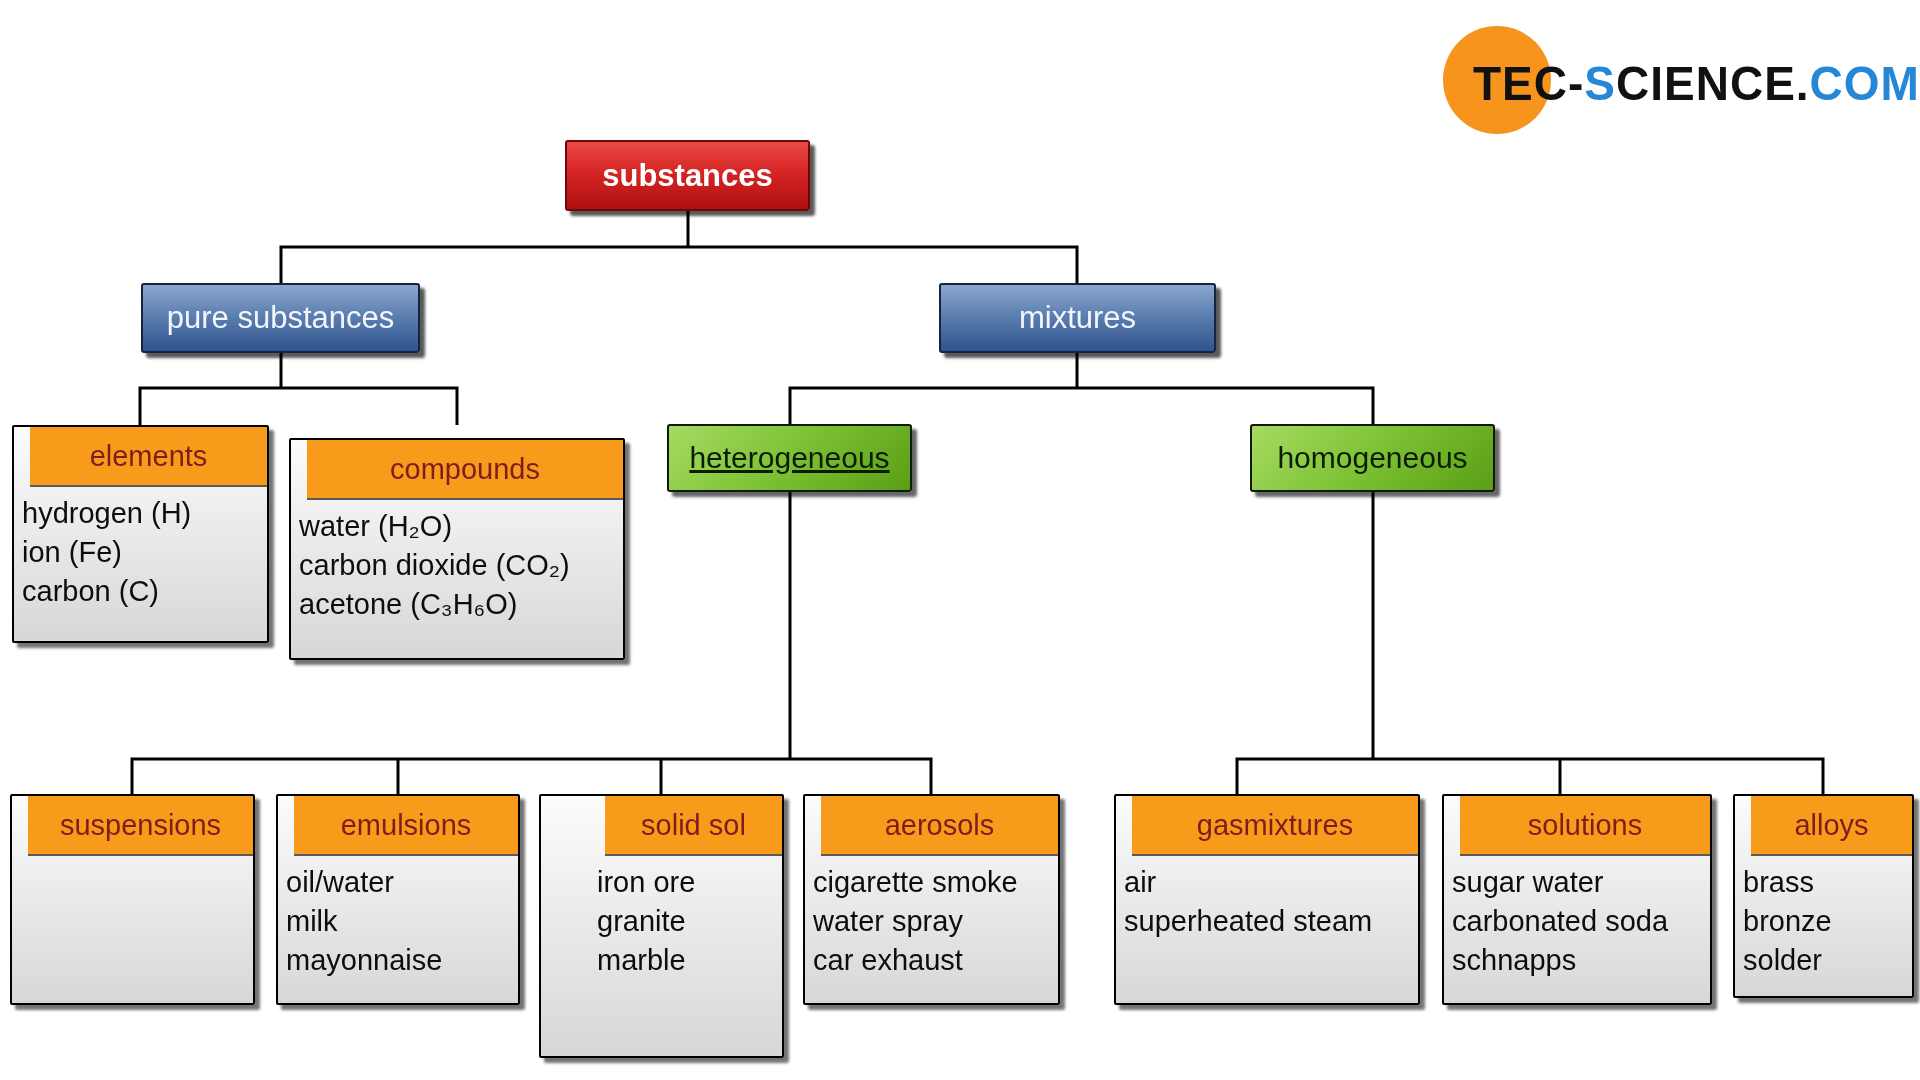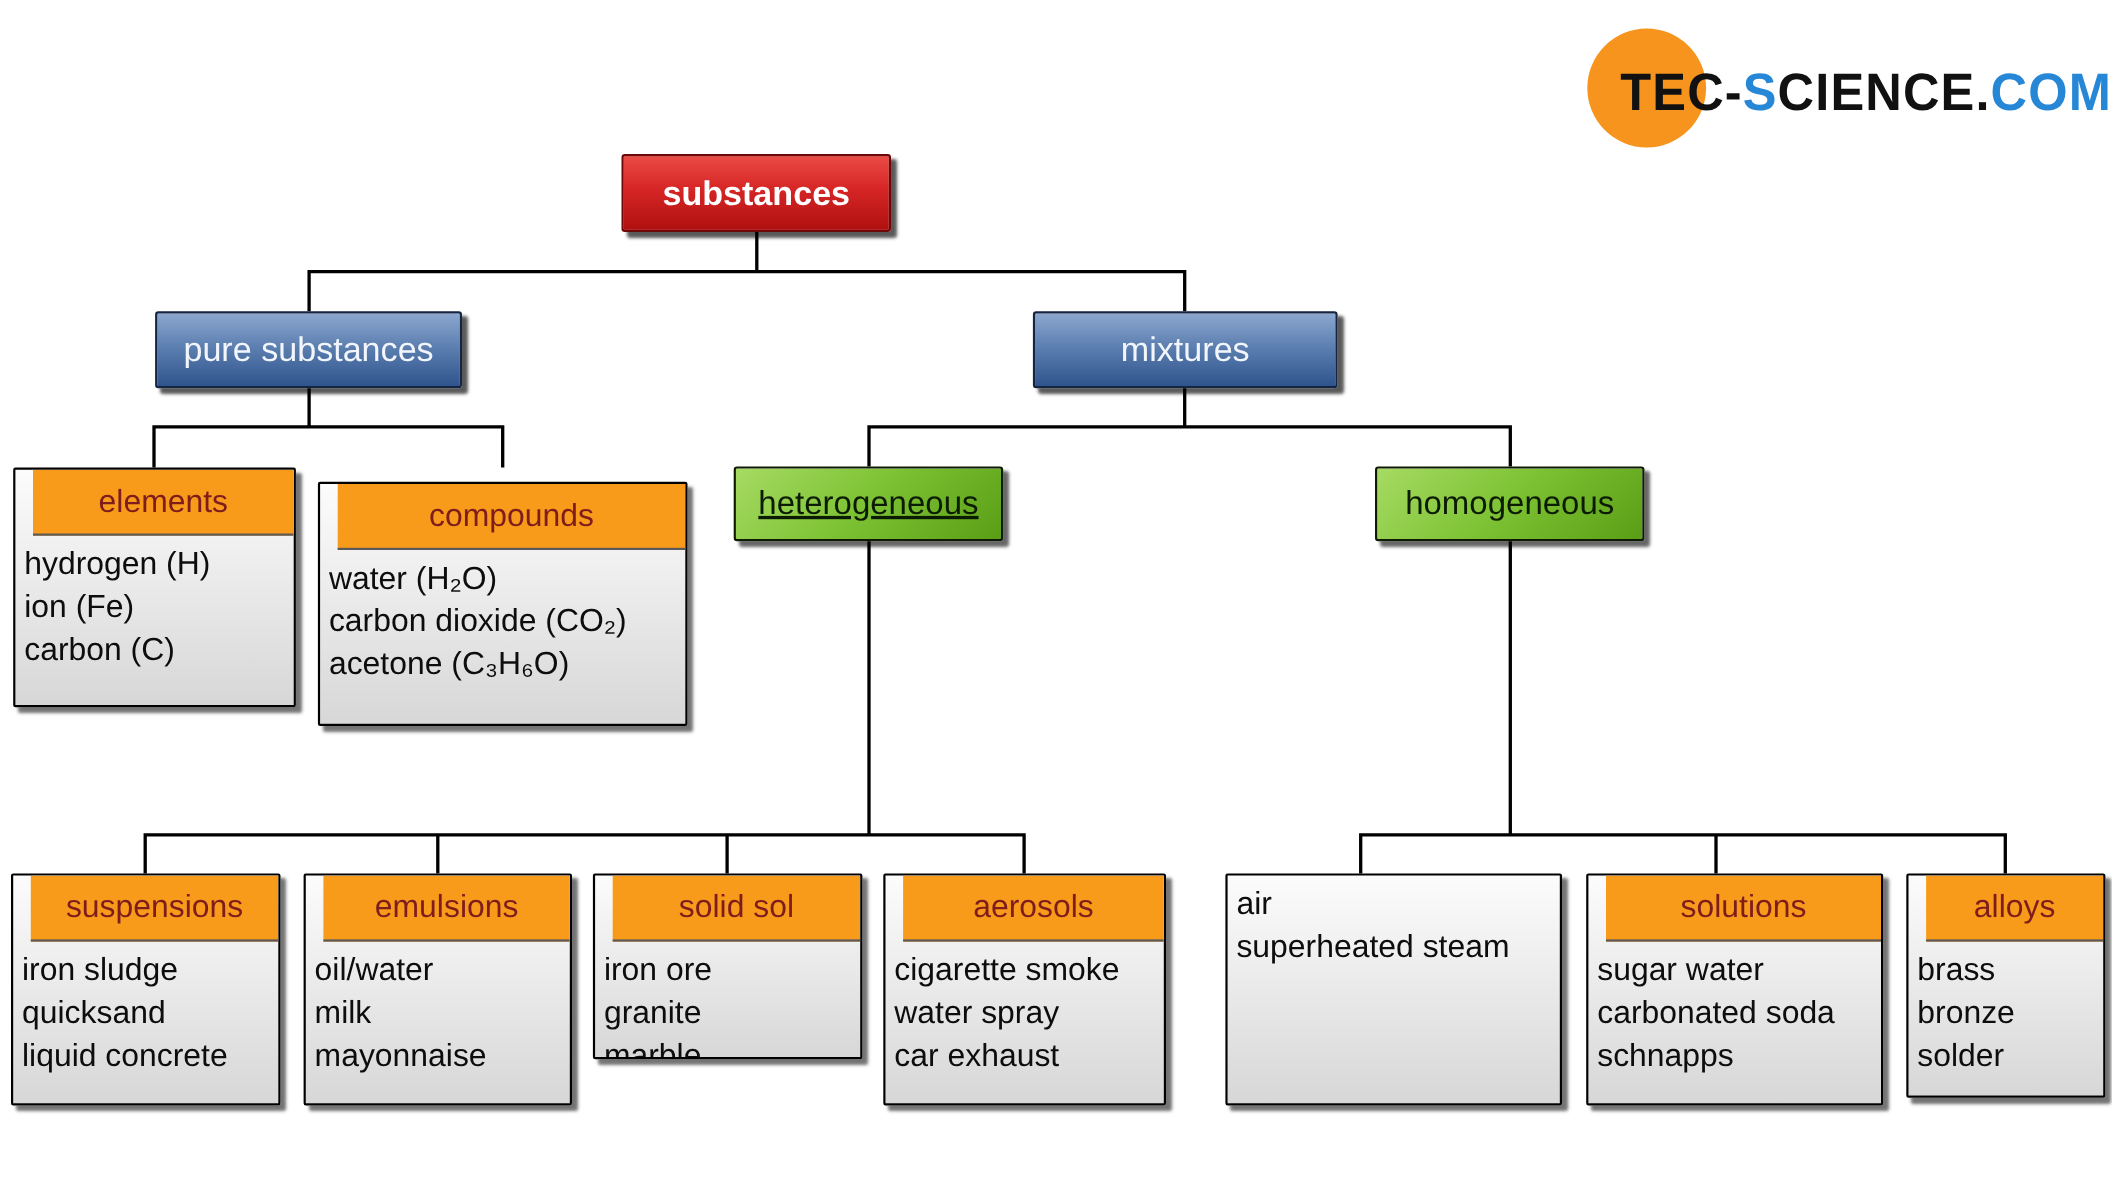--- a/index.html
+++ b/index.html
@@ -83,21 +83,21 @@
     font-size: 29px;
     line-height: 39px;
     color: #0d0d0d;
     text-align: left;
   }
 
   .pos-elements    { left: 12px;   top: 425px; width: 257px; height: 218px; }
   .pos-compounds   { left: 289px;  top: 438px; width: 336px; height: 222px; }
   .pos-suspensions { left: 10px;   top: 794px; width: 245px; height: 211px; }
   .pos-emulsions   { left: 276px;  top: 794px; width: 244px; height: 211px; }
-  .pos-solid-sol   { left: 539px;  top: 794px; width: 245px; height: 169px; }
+  .pos-solid-sol   { left: 539px;  top: 794px; width: 245px; height: 264px; padding-left: 48px; }
   .pos-aerosols    { left: 803px;  top: 794px; width: 257px; height: 211px; }
   .pos-gasmixtures { left: 1114px; top: 794px; width: 306px; height: 211px; }
   .pos-solutions   { left: 1442px; top: 794px; width: 270px; height: 211px; }
   .pos-alloys      { left: 1733px; top: 794px; width: 181px; height: 204px; }
 
   
   .logo { position: absolute; left: 1443px; top: 24px; width: 470px; height: 112px; }
   .logo-circle {
     position: absolute; left: 0; top: 2px;
     width: 108px; height: 108px; border-radius: 50%;
@@ -150,25 +150,20 @@
     <div class="hd">compounds</div>
     <div class="bd">
         <div>water (H₂O)</div>
         <div>carbon dioxide (CO₂)</div>
         <div>acetone  (C₃H₆O)</div>
       </div>
   </div>
 
   <div class="cat pos-suspensions">
     <div class="hd">suspensions</div>
-    <div class="bd">
-        <div>iron sludge</div>
-        <div>quicksand</div>
-        <div>liquid concrete</div>
-      </div>
   </div>
 
   <div class="cat pos-emulsions">
     <div class="hd">emulsions</div>
     <div class="bd">
         <div>oil/water</div>
         <div>milk</div>
         <div>mayonnaise</div>
       </div>
   </div>
@@ -185,20 +180,21 @@
   <div class="cat pos-aerosols">
     <div class="hd">aerosols</div>
     <div class="bd">
         <div>cigarette smoke</div>
         <div>water spray</div>
         <div>car exhaust</div>
       </div>
   </div>
 
   <div class="cat pos-gasmixtures">
+    <div class="hd">gasmixtures</div>
     <div class="bd">
         <div>air</div>
         <div>superheated steam</div>
       </div>
   </div>
 
   <div class="cat pos-solutions">
     <div class="hd">solutions</div>
     <div class="bd">
         <div>sugar water</div>

